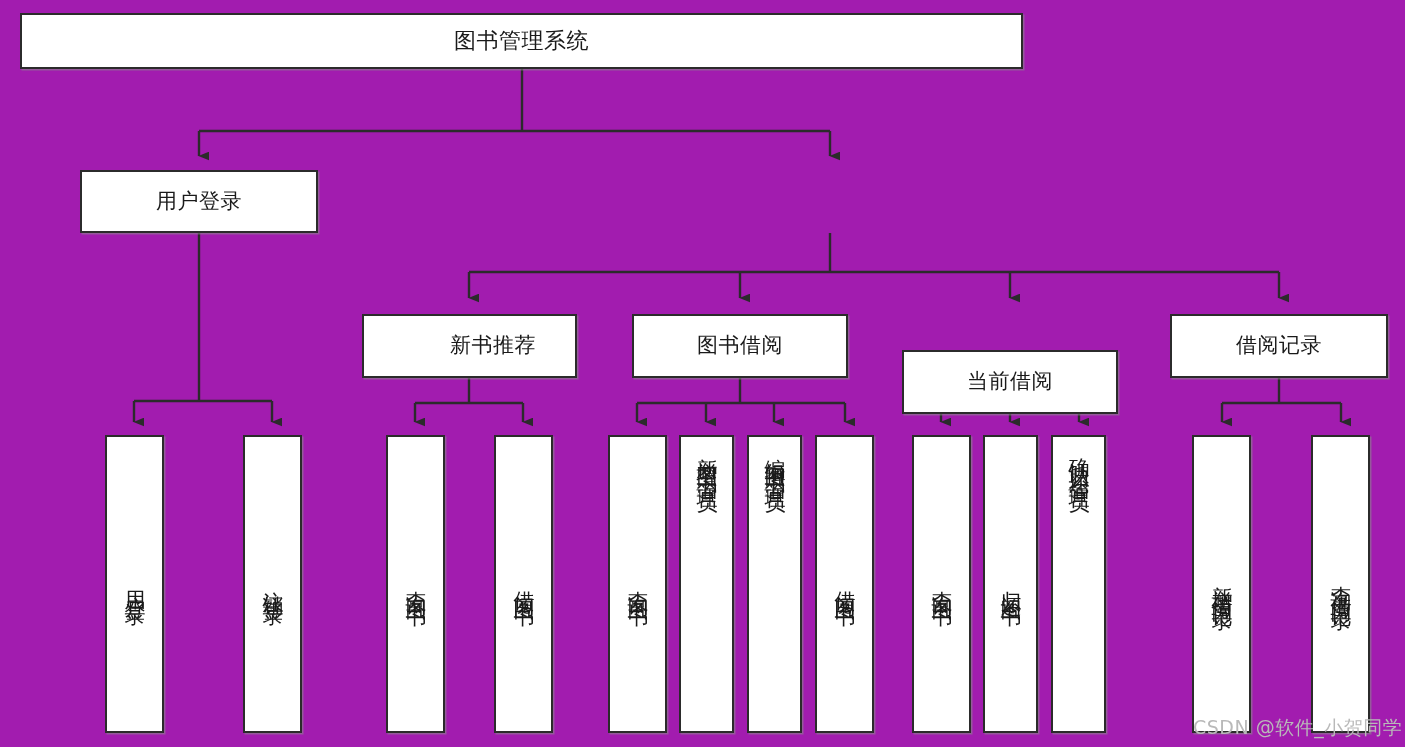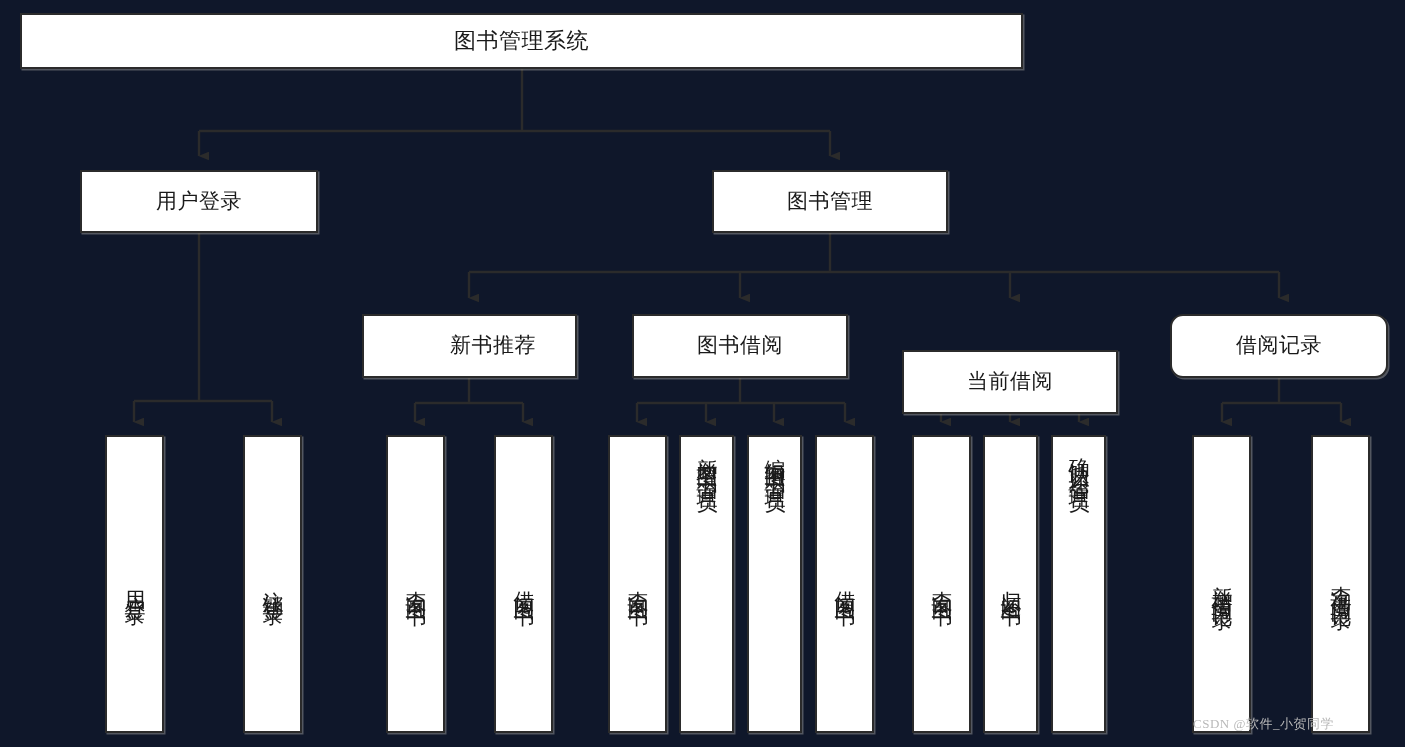--- a/index.html
+++ b/index.html
@@ -8,23 +8,22 @@
     padding: 0;
     background: #ffffff;
   }
   body {
     font-family: "DejaVu Sans", "Liberation Sans", sans-serif;
   }
   #diagram-root {
     position: relative;
     width: 1405px;
     height: 747px;
-    background: #0f172a;
+    background: #a21caf;
     overflow: hidden;
-    font-family: Liberation Serif, serif;
   }
   #diagram-svg {
     position: absolute;
     left: 0;
     top: 0;
     width: 1405px;
     height: 747px;
   }
   .node-box {
     position: absolute;
@@ -68,21 +67,21 @@
     margin: 0 auto;
   }
   .node-box.vert.align-top .node-label {
     margin-top: 4px;
   }
   .node-box.vert.align-mid {
     align-items: center;
   }
   .watermark {
     position: absolute;
-    font-size: 13px;
+    font-size: 19px;
     color: #b9b9b9;
     letter-spacing: 0.5px;
     white-space: nowrap;
     z-index: 3;
     user-select: none;
   }
 </style>
 </head>
 <body>
 
@@ -153,34 +152,31 @@
     </g>
   </svg>
 
   <div class="node-box horiz root" style="left:20px; top:13px; width:1003px; height:56px;">
     <span class="node-label">图书管理系统</span>
   </div>
 
   <div class="node-box horiz" style="left:80px; top:170px; width:238px; height:63px;">
     <span class="node-label">用户登录</span>
   </div>
-  <div class="node-box horiz" style="left:712px; top:170px; width:236px; height:63px;">
-    <span class="node-label">图书管理</span>
-  </div>
 
   <div class="node-box horiz" style="left:362px; top:314px; width:215px; height:64px;padding-left:47px;">
     <span class="node-label">新书推荐</span>
   </div>
   <div class="node-box horiz" style="left:632px; top:314px; width:216px; height:64px;align-items:center;">
     <span class="node-label">图书借阅</span>
   </div>
   <div class="node-box horiz" style="left:902px; top:314px; width:216px; height:64px;margin-top:36px;">
     <span class="node-label">当前借阅</span>
   </div>
-  <div class="node-box horiz" style="left:1170px; top:314px; width:218px; height:64px;border-radius:13px;">
+  <div class="node-box horiz" style="left:1170px; top:314px; width:218px; height:64px;">
     <span class="node-label">借阅记录</span>
   </div>
 
   <div class="node-box vert align-mid" style="left:105px; top:435px; width:59px; height:298px;">
     <span class="node-label">用户登录</span>
   </div>
   <div class="node-box vert align-mid" style="left:243px; top:435px; width:59px; height:298px;">
     <span class="node-label">注销登录</span>
   </div>
 

